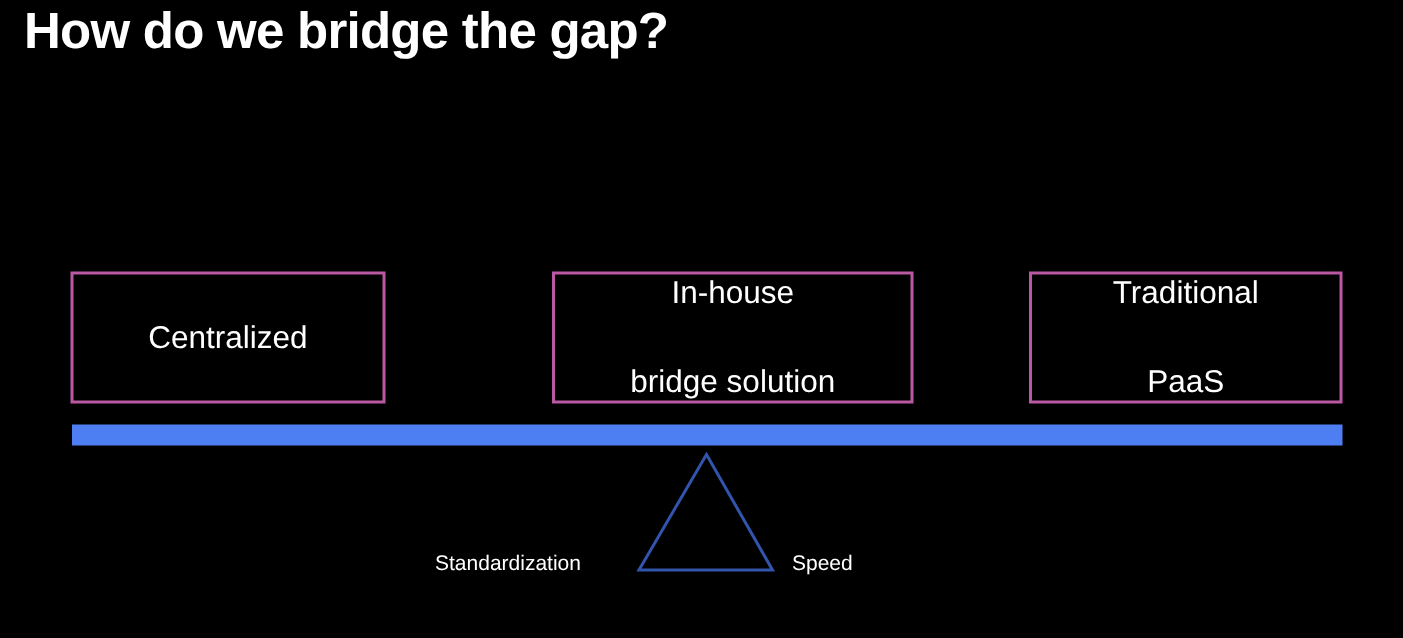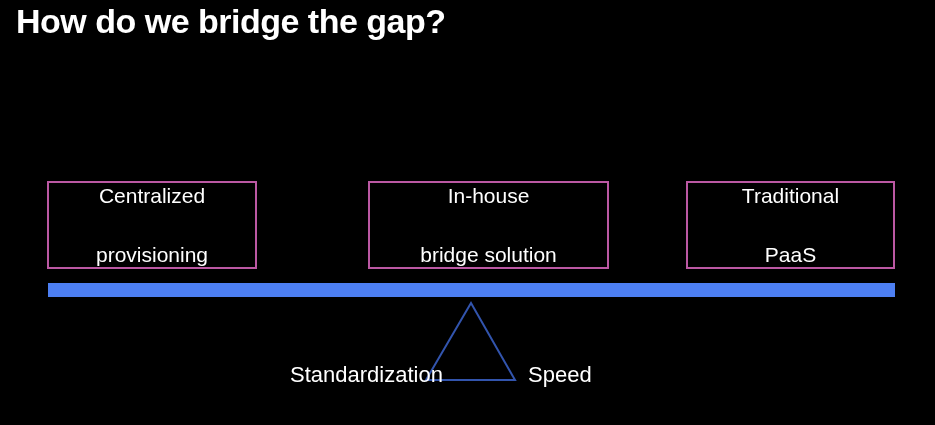--- a/index.html
+++ b/index.html
@@ -58,37 +58,36 @@
     position: absolute;
     left: 423px;
     top: 301px;
     width: 95px;
     height: 81px;
   }
   .balance-label {
     position: absolute;
     top: 365px;
     color: #ffffff;
-    font-size: 22px;
+    font-size: 14px;
     line-height: 20px;
     white-space: nowrap;
   }
   .label-left  { left: 290px; }
   .label-right { left: 528px; text-align: center; }
 </style>
 </head>
 <body>
 
 <div class="slide">
 
   <h1 class="slide-title">How do we bridge the gap?</h1>
 
   <div class="concept-box box-1">
     <span class="box-line">Centralized</span>
-    <span class="box-line">provisioning</span>
   </div>
 
   <div class="concept-box box-2">
     <span class="box-line">In-house</span>
     <span class="box-line">bridge solution</span>
   </div>
 
   <div class="concept-box box-3">
     <span class="box-line">Traditional</span>
     <span class="box-line">PaaS</span>

